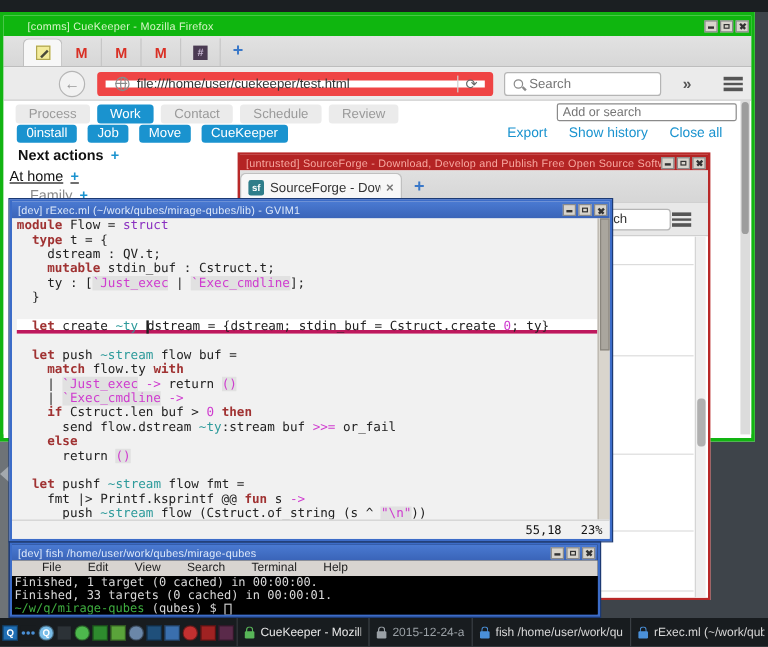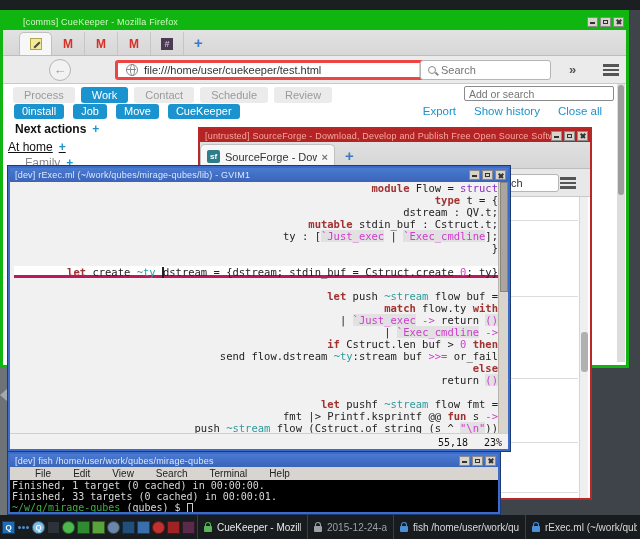--- a/index.html
+++ b/index.html
@@ -28,21 +28,21 @@
   #ck-tabstrip { height:26px; background:linear-gradient(#e2e2e2,#d7d7d7); border-bottom:1px solid #bdbdbd; position:relative; display:flex; align-items:flex-end; padding-left:16px; }
   .fftab { width:33px; height:23px; display:flex; align-items:center; justify-content:center; border-right:1px solid #c6c6c6; }
   .fftab.active { background:#f7f7f7; border:1px solid #c0c0c0; border-bottom:none; border-radius:5px 5px 0 0; }
   .fav-note { width:12px; height:12px; background:#f3eb9a; border:1px solid #b0a650; position:relative; }
   .fav-note::after { content:""; position:absolute; left:2px; top:5px; width:8px; height:2px; background:#4a4a3a; transform:rotate(-45deg); }
   .gmail-m { color:#d93025; font-weight:bold; font-size:12px; }
   .fav-hash { width:12px; height:12px; background:#4a3a52; color:#c3b3ce; font-size:9px; font-weight:bold; text-align:center; line-height:12px; }
   .newtab { color:#3a78c8; font-weight:bold; font-size:15px; margin-left:10px; align-self:center; }
   #ck-navbar { height:28px; background:#ebebeb; border-bottom:1px solid #c9c9c9; position:relative; }
   #ck-back { position:absolute; left:46px; top:3px; width:22px; height:22px; border:1px solid #b5b5b5; border-radius:50%; background:#f2f2f2; color:#9a9a9a; font-size:13px; text-align:center; line-height:20px; }
-  #ck-urlfield { position:absolute; left:78px; top:4px; width:330px; height:20px; background:#fff; border:3px solid #ef4444; border-radius:3px; display:flex; align-items:center;margin-left:34px; }
+  #ck-urlfield { position:absolute; left:78px; top:4px; width:330px; height:20px; background:#fff; border:7px solid #ef4444; border-radius:3px; display:flex; align-items:center; }
   .globe { width:12px; height:12px; border:1.5px solid #8a8a8a; border-radius:50%; margin:0 6px 0 8px; position:relative; flex:0 0 auto;}
   .globe::before { content:""; position:absolute; left:3px; top:-1px; width:3px; height:10px; border:1px solid #8a8a8a; border-radius:50%; }
   .globe::after { content:""; position:absolute; left:-1px; top:3.5px; width:10px; height:1px; background:#8a8a8a; }
   #ck-url { border:none; outline:none; flex:1; font-size:11px; color:#333; font-family:"Liberation Sans",sans-serif; background:transparent; }
   #ck-reload { flex:0 0 auto; border-left:1px solid #d0d0d0; padding:0 6px; color:#666; font-size:12px; }
   .searchfield { position:absolute; top:4px; height:20px; background:#fff; border:1px solid #b5b5b5; border-radius:3px; display:flex; align-items:center; }
   #ck-searchfield { left:417px; width:131px; }
   .mag { position:relative; width:8px; height:8px; border:1.5px solid #8a8a8a; border-radius:50%; margin:0 5px 0 7px; flex:0 0 auto; }
   .mag::after { content:""; position:absolute; left:6px; top:6px; width:4px; height:1.5px; background:#8a8a8a; transform:rotate(45deg); }
   .searchfield input { border:none; outline:none; flex:1; font-size:11px; color:#333; background:transparent; font-family:"Liberation Sans",sans-serif; width:60px;}
@@ -85,21 +85,21 @@
   .sf-frag.heading { color:#1a6fae; font-size:12px; font-weight:bold; }
   .sf-divider { position:absolute; left:0; width:378px; height:1px; background:#dcdcdc; }
   #sf-scrollbar { position:absolute; right:2px; top:0; width:9px; height:301px; background:#efefef; border-left:1px solid #d5d5d5; }
   #sf-thumb { position:absolute; left:1px; top:135px; width:7px; height:40px; background:#b0b0b0; border-radius:3px; }
 
   
   #win-gvim { left:8px; top:166px; width:502px; height:285px; border:2px solid #3c6cc8; box-shadow:0 0 0 1px #1c3a74; background:#f1f1f1; z-index:3; }
   #gvim-titlebar { height:14px; background:linear-gradient(#4a7ad2,#3a64b8); color:#dce8fa; padding-left:5px; }
   #gvim-code { position:absolute; left:0; top:14px; width:488px; height:251px; background:#f1f1f1; overflow:hidden;
       font-family:"DejaVu Sans Mono", monospace; font-size:10.5px; line-height:12px; white-space:pre; padding-left:4px;}
-  .code-line { height:12px;text-align:right; }
+  .code-line { height:12px; }
   .code-line.cursorline { background:#fff; border-bottom:3px solid #be185d; }
   .c-plain { color:#222; } .c-kw { color:#a03232; font-weight:bold; } .c-pp { color:#8a30c0; }
   .c-varh { color:#cf3ccf; background:#e1e1e1; } .c-lbl { color:#2e9b9b; }
   .c-op { color:#cf3ccf; } .c-num { color:#cf3ccf; } .c-str { color:#cf3ccf; background:#e1e1e1; }
   .vim-cursor { display:inline-block; width:2px; height:11px; background:#222; vertical-align:text-bottom; margin-right:-1px; }
   #gvim-scroll { position:absolute; right:0; top:14px; width:10px; height:251px; background:#d9d5cd; border-left:1px solid #b8b4ac; }
   #gvim-thumb { position:absolute; left:1px; top:0; width:8px; height:110px; background:#aaa69e; border:1px solid #8a867e; }
   #gvim-status { position:absolute; left:0; bottom:0; width:498px; height:16px; background:#f1f1f1; border-top:1px solid #d0d0d0;
       font-family:"DejaVu Sans Mono", monospace; font-size:10px; color:#111; }
   #gvim-ruler { position:absolute; right:40px; top:3px; } #gvim-pct { position:absolute; right:6px; top:3px; }

